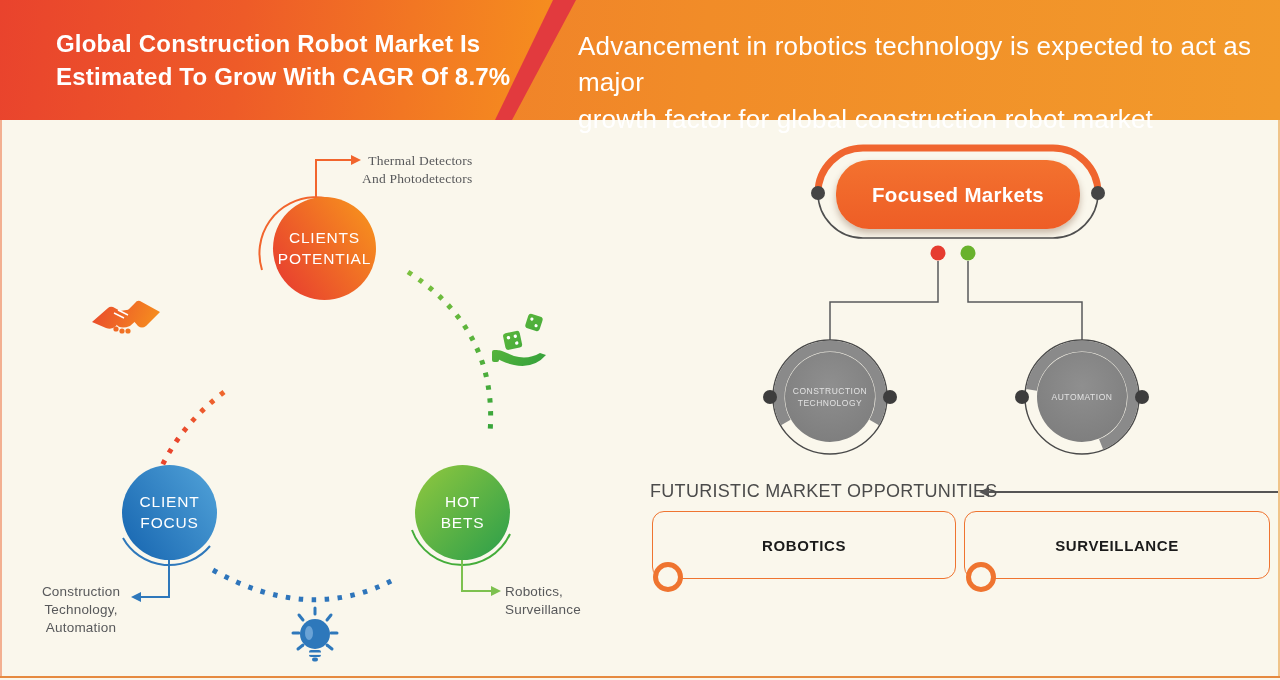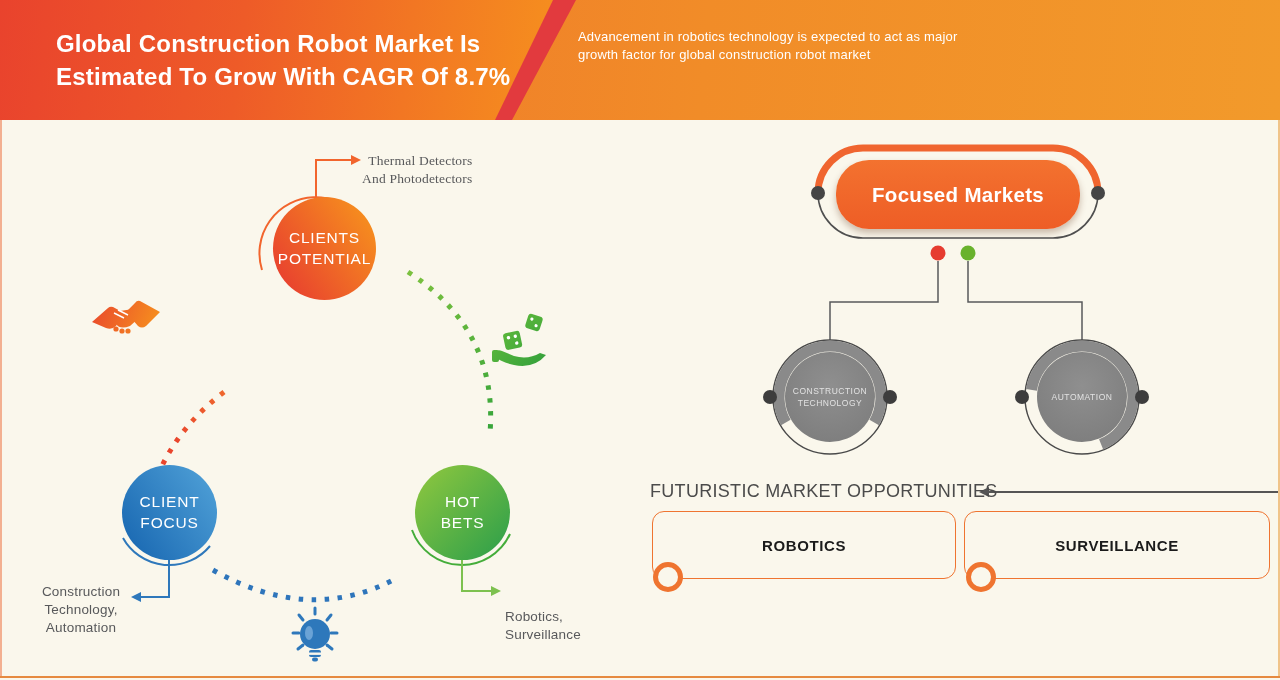--- a/index.html
+++ b/index.html
@@ -13,21 +13,21 @@
   
   .header{left:0;top:0;width:1280px;height:120px;
     background:linear-gradient(95deg,#ef6e2b 0%,#f18c28 55%,#f29a2b 100%);}
   .header-stripe{left:0;top:0;width:600px;height:120px;background:#e23a3e;
     clip-path:polygon(0 0,576px 0,512px 120px,0 120px);}
   .header-left{left:0;top:0;width:600px;height:120px;
     background:linear-gradient(97deg,#e9432d 0%,#ee5b28 40%,#f6921e 95%);
     clip-path:polygon(0 0,553px 0,495px 120px,0 120px);}
   .header-title{left:56px;top:27px;color:#ffffff;font-size:24px;font-weight:bold;
     line-height:1.38;letter-spacing:.2px;}
-  .header-subtitle{left:578px;top:28px;width:690px;color:#ffffff;font-size:13px;
+  .header-subtitle{left:578px;top:28px;width:690px;color:#ffffff;font-size:26px;
     line-height:1.4;letter-spacing:.2px;}
 
   
   .bottom-line{left:0;right:0;bottom:2px;height:2px;background:#e68a40;}
   .side-line-l{left:0;top:120px;bottom:2px;width:2px;background:#f3b091;}
   .side-line-r{right:0;top:120px;bottom:2px;width:2px;background:#f0c48a;}
 
   
   .node{border-radius:50%;display:flex;align-items:center;justify-content:center;
     text-align:center;color:#fff;font-size:15.5px;font-weight:500;letter-spacing:.8px;
@@ -35,21 +35,21 @@
   .node-cp{left:273px;top:197px;width:103px;height:103px;
     background:linear-gradient(55deg,#e8402f 10%,#f7941d 95%);}
   .node-cf{left:122px;top:465px;width:95px;height:95px;
     background:linear-gradient(235deg,#4fa0d7 5%,#1b6ab3 90%);}
   .node-hb{left:415px;top:465px;width:95px;height:95px;
     background:linear-gradient(135deg,#8cc63f 5%,#2fa04a 95%);}
 
   .annotation{color:#58595b;font-size:13.5px;line-height:1.32;letter-spacing:.2px;}
   .anno-cp{left:362px;top:152px;text-align:right;font-family:Liberation Serif, serif;}
   .anno-cf{left:30px;top:583px;width:102px;text-align:center;}
-  .anno-hb{left:505px;top:583px;text-align:left;margin-top:25px;}
+  .anno-hb{left:505px;top:583px;text-align:left;}
 
   
   .fm-pill{left:836px;top:160px;width:244px;height:69px;border-radius:33px;
     background:linear-gradient(180deg,#f3722f 0%,#ee5d26 100%);
     box-shadow:0 4px 7px rgba(90,40,10,.3);
     display:flex;align-items:center;justify-content:center;
     color:#fff;font-size:20.5px;font-weight:bold;letter-spacing:.3px;}
 
   .branch-circle{width:90px;height:90px;border-radius:50%;
     background:radial-gradient(circle at 50% 38%,#8f8f8f 0%,#7a7a7a 100%);

